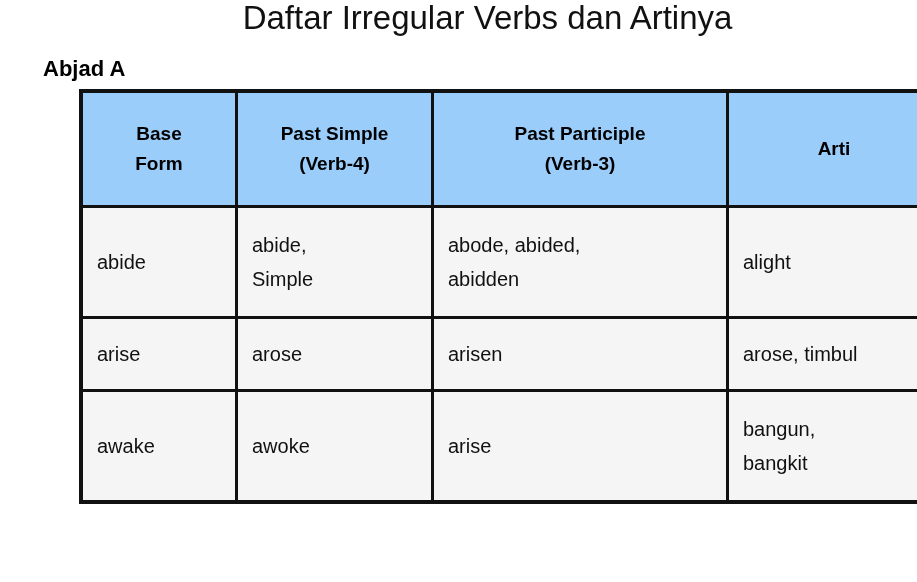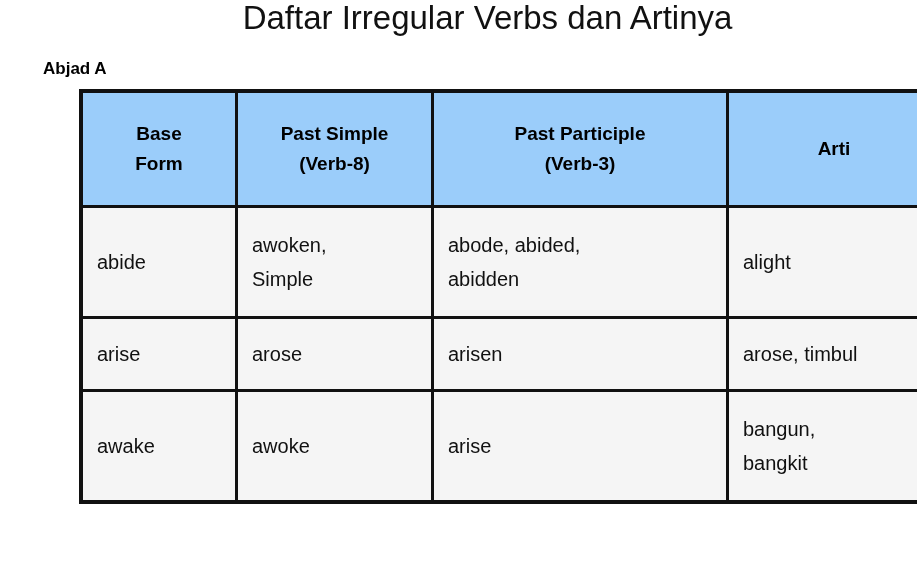--- a/index.html
+++ b/index.html
@@ -34,21 +34,21 @@
     line-height: 40px;
     letter-spacing: 0px;
     color: #111111;
     white-space: nowrap;
   }
 
   .section-label {
     position: absolute;
     left: 14px;
     top: 57px;
-    font-size: 17px;
+    font-size: 22px;
     font-weight: 700;
     line-height: 24px;
     color: #000000;
   }
 
   .table-wrap {
     position: absolute;
     left: 50px;
     top: 89px;
     width: 856px;
@@ -134,39 +134,39 @@
         <col class="c4">
       </colgroup>
       <thead>
         <tr>
           <th>
             <span class="hdr-line">Base</span>
             <span class="hdr-line">Form</span>
           </th>
           <th>
             <span class="hdr-line">Past Simple</span>
-            <span class="hdr-line">(Verb-8)</span>
+            <span class="hdr-line">(Verb-4)</span>
           </th>
           <th>
             <span class="hdr-line">Past Participle</span>
             <span class="hdr-line">(Verb-3)</span>
           </th>
           <th>
             <span class="hdr-line">Arti</span>
           </th>
         </tr>
       </thead>
       <tbody>
 
         <tr class="r1">
           <td>
             <span class="cell-line">abide</span>
           </td>
           <td>
-            <span class="cell-line">awoken,</span>
+            <span class="cell-line">abide,</span>
             <span class="cell-line">Simple</span>
           </td>
           <td>
             <span class="cell-line">abode, abided,</span>
             <span class="cell-line">abidden</span>
           </td>
           <td>
             <span class="cell-line">alight</span>
           </td>
         </tr>

